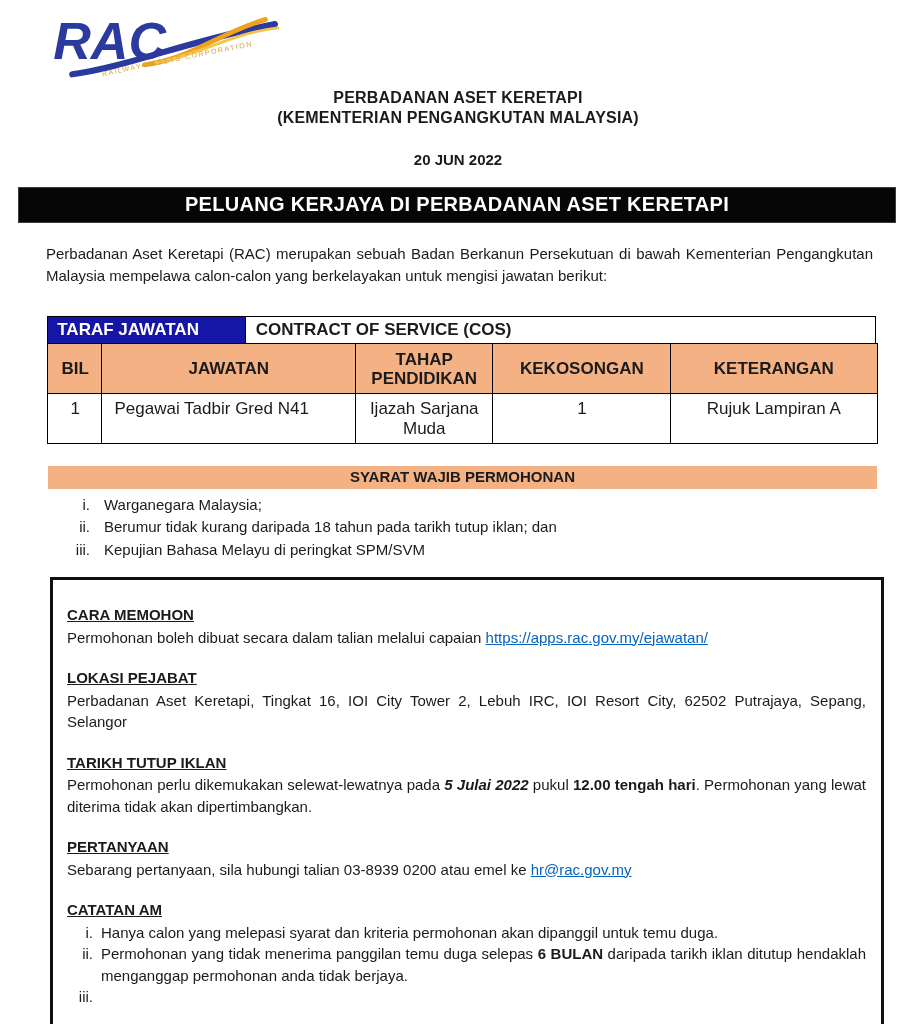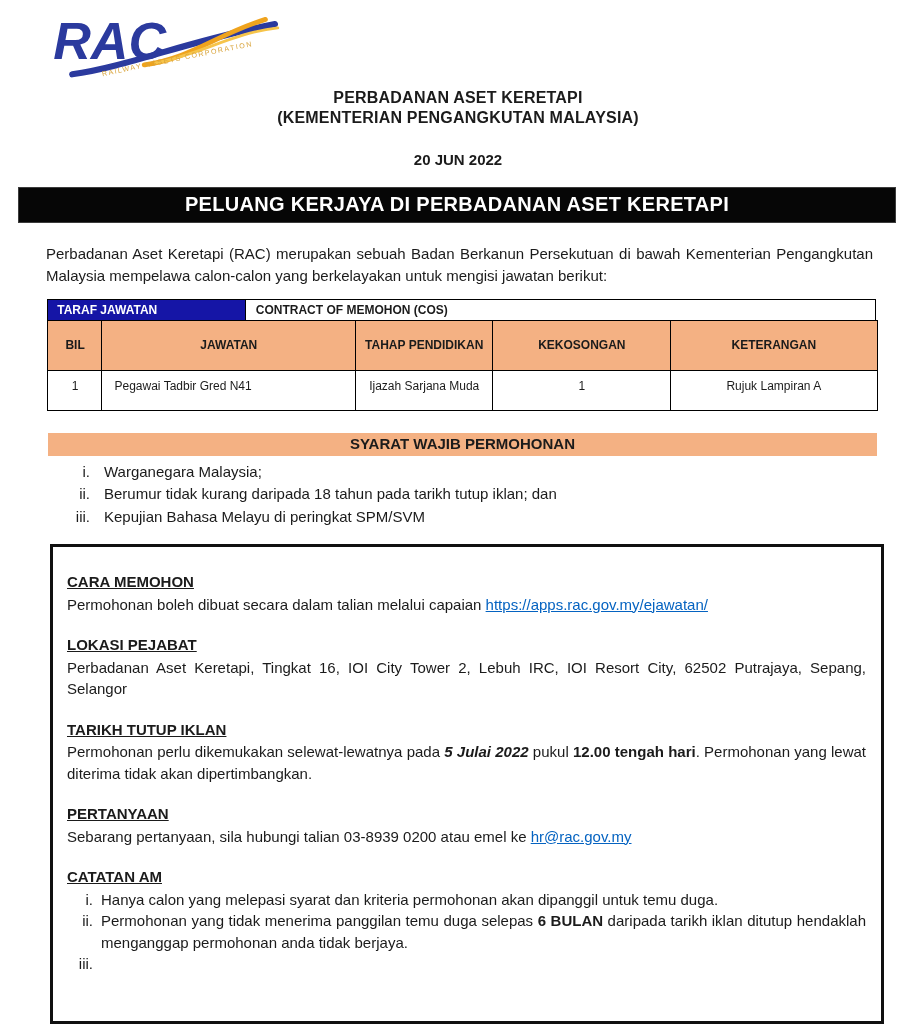--- a/index.html
+++ b/index.html
@@ -22,21 +22,21 @@
   .title-banner {
     margin:19px 20px 0 18px; background:#060606; color:#ffffff;
     font-weight:bold; font-size:20px; text-align:center;
     padding:5px 0 6px; border:1px solid #3c3c3c; letter-spacing:.3px;
   }
 
   
   .intro { margin:20px 43px 0 46px; font-size:15px; line-height:21.5px; text-align:justify; }
 
   
-  .jobtable { margin:14px 0 0 48px; width:829px; font-size:12px; }
+  .jobtable { margin:31px 0 0 48px; width:829px; font-size:17px; }
   .trow { display:flex; }
   .cell { box-sizing:border-box; border:1.5px solid #000; margin:-0.75px; background:#fff; }
   .taraf-label { width:199px; background:#1515A6; color:#fff; font-weight:bold; padding:3px 0 3px 9px; }
   .taraf-value { width:631px; font-weight:bold; padding:3px 0 3px 10px; }
   .hcell {
     background:#F4B183; font-weight:bold; text-align:center;
     display:flex; align-items:center; justify-content:center;
     min-height:52px; line-height:19px; padding:2px 4px;
   }
   .dcell { display:flex; align-items:flex-start; justify-content:center; text-align:center; min-height:41px; padding:5px 4px 4px; line-height:20px; }
@@ -96,21 +96,21 @@
   </div>
   <div class="doc-date">20 JUN 2022</div>
 
   <div class="title-banner">PELUANG KERJAYA DI PERBADANAN ASET KERETAPI</div>
 
   <p class="intro">Perbadanan Aset Keretapi (RAC) merupakan sebuah Badan Berkanun Persekutuan di bawah Kementerian Pengangkutan Malaysia mempelawa calon-calon yang berkelayakan untuk mengisi jawatan berikut:</p>
 
   <div class="jobtable">
     <div class="trow">
       <div class="cell taraf-label">TARAF JAWATAN</div>
-      <div class="cell taraf-value">CONTRACT OF MEMOHON (COS)</div>
+      <div class="cell taraf-value">CONTRACT OF SERVICE (COS)</div>
     </div>
     <div class="trow">
       <div class="cell hcell col-bil">BIL</div>
       <div class="cell hcell col-jawatan">JAWATAN</div>
       <div class="cell hcell col-tahap">TAHAP PENDIDIKAN</div>
       <div class="cell hcell col-kekosongan">KEKOSONGAN</div>
       <div class="cell hcell col-keterangan">KETERANGAN</div>
     </div>
     <div class="trow">
       <div class="cell dcell col-bil">1</div>

